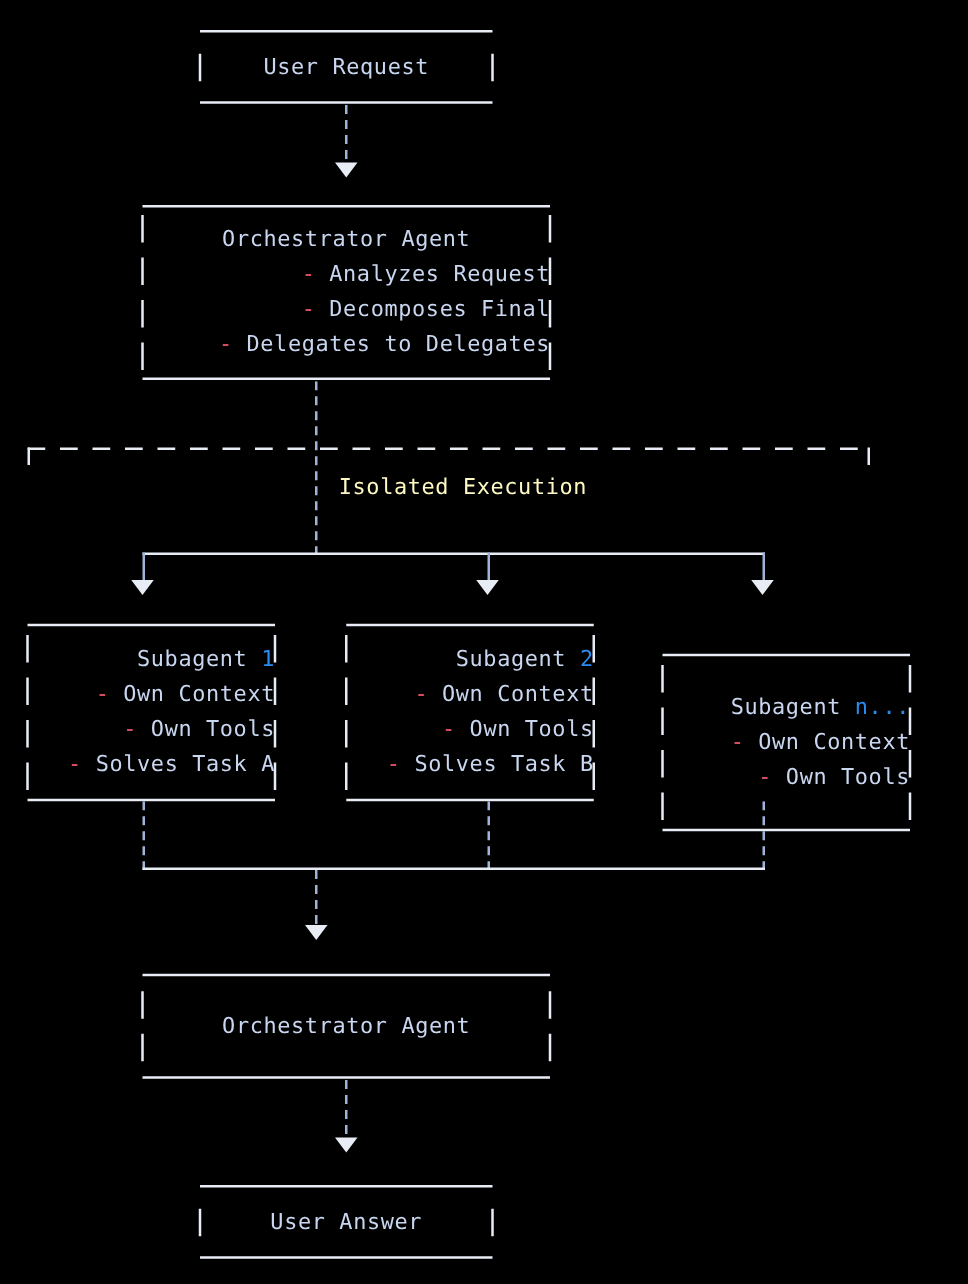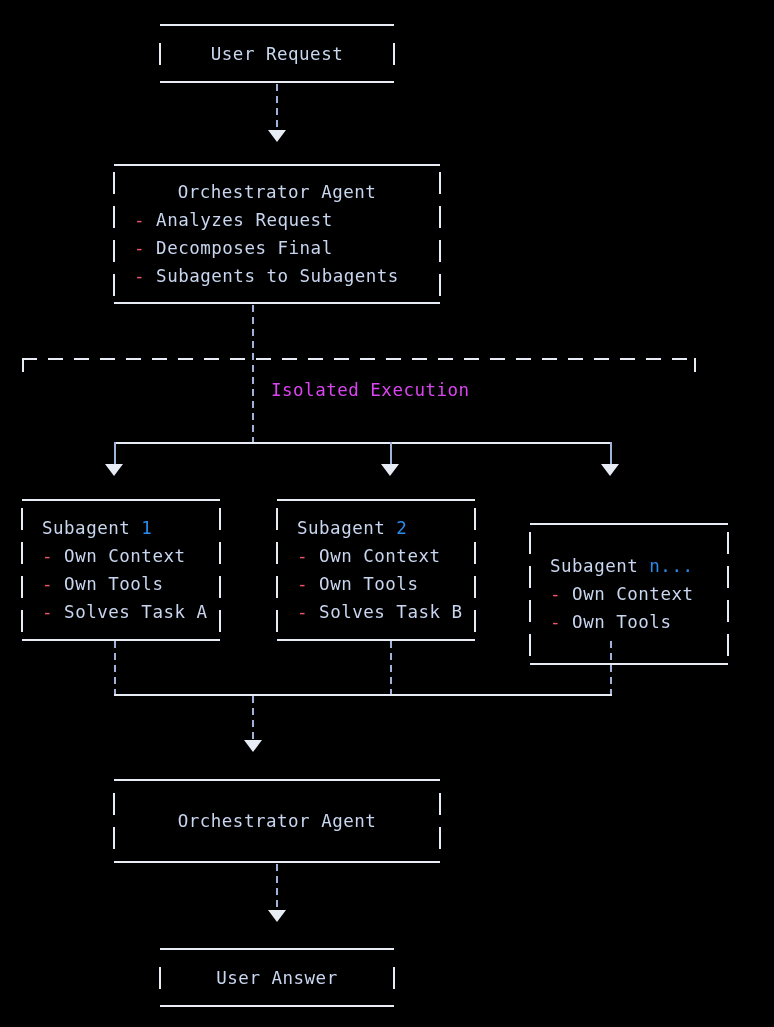--- a/index.html
+++ b/index.html
@@ -30,21 +30,21 @@
   }
 
   
   .lines{position:absolute;left:0;right:0;top:2px;bottom:2px;
     display:flex;flex-direction:column;justify-content:center;}
   .ln{
     height:28px;line-height:28px;font-size:17.5px;
     color:#c9d6ef;white-space:pre;letter-spacing:0.5px;
   }
   .ln.center{text-align:center;}
-  .ln.pad{padding-left:20px;}
+  .ln.pad{padding-left:20px;text-align:right;}
   .ln.title{padding-left:0;text-align:center;}
   .dash{color:#f0556a;}
   .hl{color:#2b8cf0;}
 
   
   .vline{position:absolute;width:2px;background:#9fb4d8;}
   .vline.dashed{
     background:none;
     background-image:linear-gradient(#9fb4d8 60%,transparent 0);
     background-size:2px 12px;background-repeat:repeat-y;
@@ -58,21 +58,21 @@
 
   
   .dframe-top{
     position:absolute;height:2px;
     background-image:linear-gradient(90deg,#e8ecf5 56%,transparent 0);
     background-size:26px 2px;background-repeat:repeat-x;
   }
   .dframe-corner{position:absolute;width:2px;height:14px;background:#e8ecf5;}
 
   .caption{
-    position:absolute;font-size:17.5px;color:#d946ef;
+    position:absolute;font-size:17.5px;color:#fef9c3;
     white-space:pre;letter-spacing:0.5px;line-height:24px;
   }
 </style>
 </head>
 <body>
 
 <div id="stage">
 
   <div class="box" style="left:160px;top:24px;width:234px;height:59px;">
     <div class="edge-top"></div>
@@ -103,21 +103,21 @@
     <div class="side r">
         <i></i>
         <i></i>
         <i></i>
         <i></i>
       </div>
     <div class="lines">
       <div class="ln title">Orchestrator Agent</div>
       <div class="ln pad"><span class="dash">-</span><span> </span><span>Analyzes Request</span></div>
       <div class="ln pad"><span class="dash">-</span><span> </span><span>Decomposes Final</span></div>
-      <div class="ln pad"><span class="dash">-</span><span> </span><span>Subagents to Subagents</span></div>
+      <div class="ln pad"><span class="dash">-</span><span> </span><span>Delegates to Delegates</span></div>
     </div>
   </div>
 
   <div class="vline dashed" style="left:252px;top:305px;height:138px;"></div>
 
   <div class="dframe-top" style="left:22px;top:358px;width:672px;"></div>
   <div class="dframe-corner" style="left:22px;top:358px;"></div>
   <div class="dframe-corner" style="left:694px;top:358px;"></div>
   <div class="caption" style="left:271px;top:378px;">Isolated Execution</div>
 

